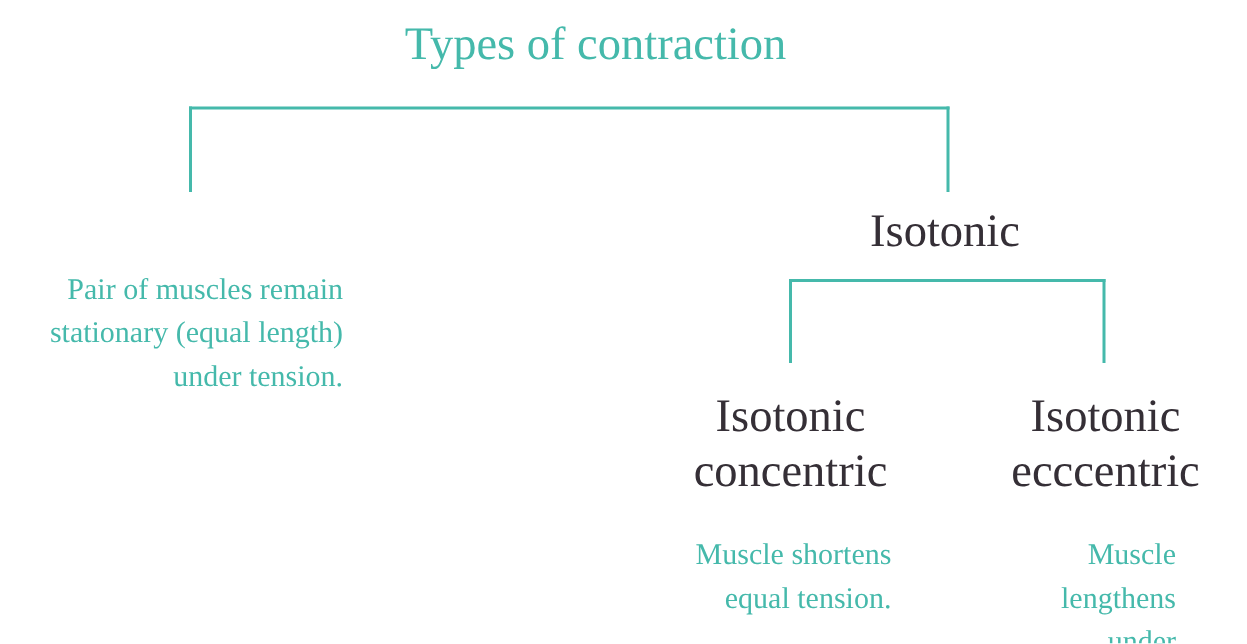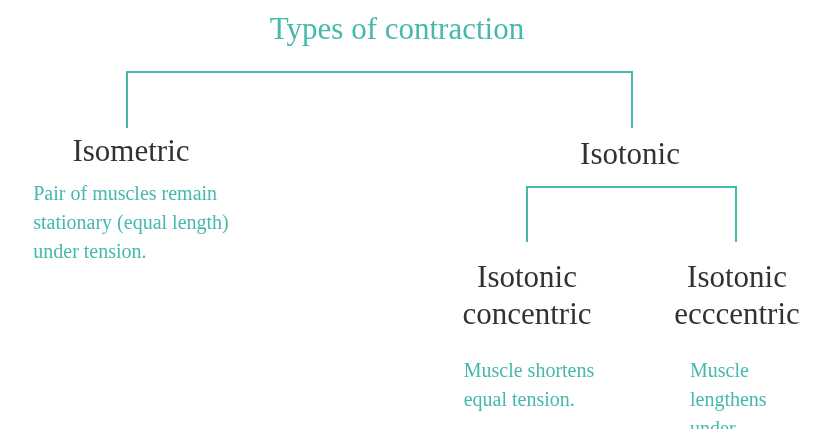--- a/index.html
+++ b/index.html
@@ -56,37 +56,36 @@
   .label-isometric  { left: 131px; top: 132px; }
   .label-isotonic   { left: 630px; top: 135px; }
   .label-concentric { left: 527px; top: 258px; }
   .label-ecccentric { left: 737px; top: 258px; }
   .desc {
     position: absolute;
     transform: translateX(-50%);
     color: var(--accent, #45b9ab);
     font-size: 20px;
     line-height: 29px;
-    text-align: left;
+    text-align: right;
     white-space: pre-line;
   }
   .desc-isometric  { left: 131px; top: 179px; }
   .desc-concentric { left: 529px; top: 356px; }
   .desc-ecccentric { left: 737px; top: 356px; }
 </style>
 </head>
 <body>
 
 <div class="canvas">
 
   <div class="title">Types of contraction</div>
 
   <div class="bracket bracket-root"></div>
 
-  <div class="node label-isometric">Isometric</div>
 
   <div class="desc desc-isometric">Pair of muscles remain
 stationary (equal length)
 under tension.</div>
 
   <div class="node label-isotonic">Isotonic</div>
 
   <div class="bracket bracket-isotonic"></div>
 
   <div class="node label-concentric">Isotonic

